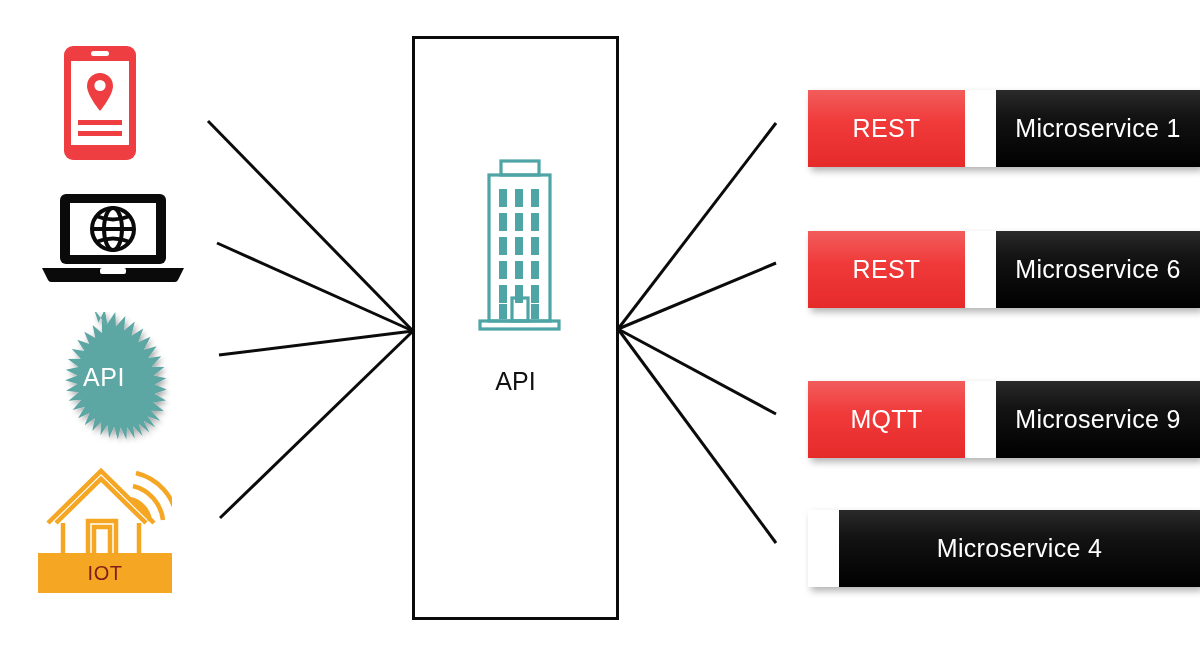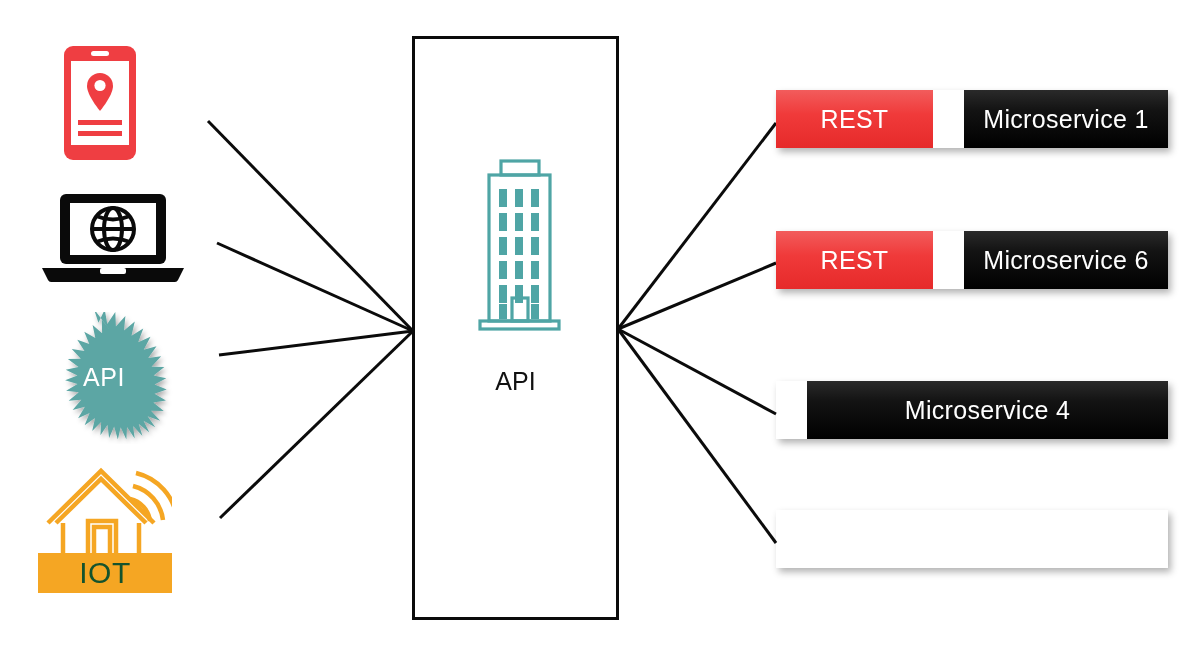--- a/index.html
+++ b/index.html
@@ -54,22 +54,22 @@
     left: 0;
     bottom: 0;
     width: 134px;
     height: 40px;
     background: #F5A623;
     display: flex;
     align-items: center;
     justify-content: center;
   }
   .iot-bar-text {
-    color: #14532d;
-    font-size: 30px;
+    color: #7f1d1d;
+    font-size: 20px;
     letter-spacing: 0.5px;
   }
 
   
   #gateway-box {
     position: absolute;
     left: 412px;
     top: 36px;
     width: 207px;
     height: 584px;
@@ -91,23 +91,23 @@
     width: 207px;
     text-align: center;
     font-size: 25px;
     line-height: 34px;
     color: #111111;
   }
 
   
   .svc-row {
     position: absolute;
-    left: 776px;
+    left: 808px;
     width: 392px;
-    height: 58px;
+    height: 77px;
     display: flex;
     box-shadow: 3px 4px 7px rgba(0,0,0,0.30);
     justify-content: center;
   }
   .svc-proto {
     width: 157px;
     height: 100%;
     background: linear-gradient(180deg, #F25C5C 0%, #F03A3A 42%, #E62A2A 100%);
     display: flex;
     align-items: center;
@@ -285,21 +285,27 @@
   <div class="svc-row" style="top:231px">
     <div class="svc-proto">
       <span class="svc-proto-text">REST</span>
     </div>
     <div class="svc-name">
       <span class="svc-name-text">Microservice 6</span>
     </div>
   </div>
 
   <div class="svc-row" style="top:381px">
+    <div class="svc-proto">
+      <span class="svc-proto-text">MQTT</span>
+    </div>
+    <div class="svc-name">
+      <span class="svc-name-text">Microservice 9</span>
+    </div>
+  </div>
+
+  <div class="svc-row" style="top:510px">
     <div class="svc-name">
       <span class="svc-name-text">Microservice 4</span>
     </div>
   </div>
 
-  <div class="svc-row" style="top:510px">
-  </div>
-
 </div>
 
 </body></html>

